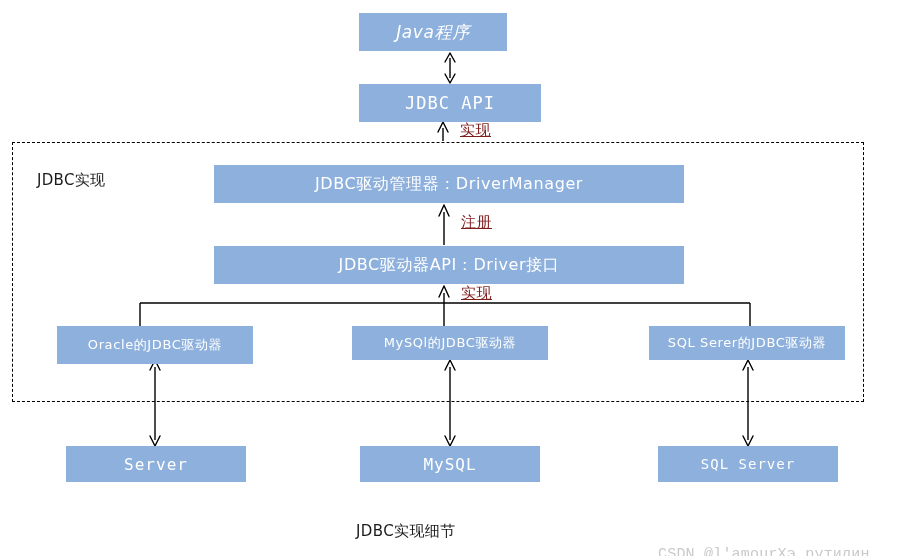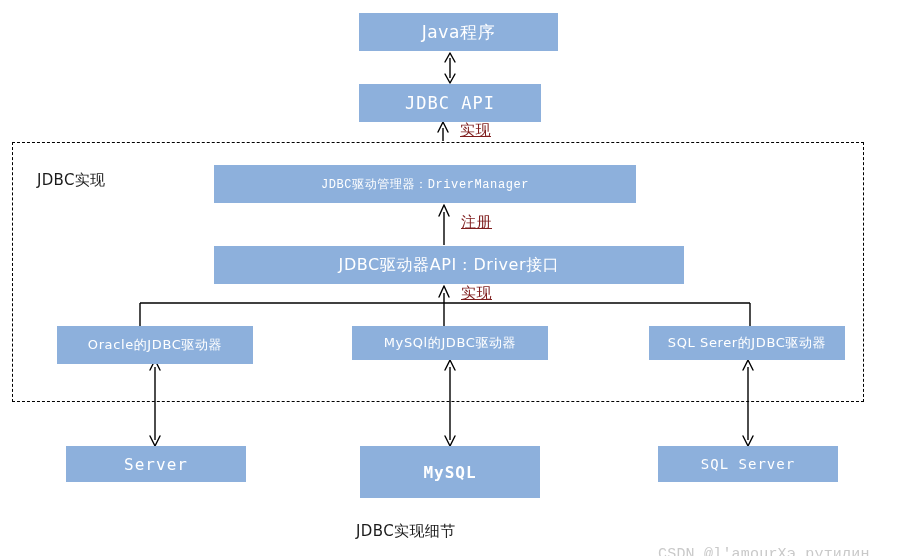--- a/index.html
+++ b/index.html
@@ -155,37 +155,37 @@
     <g>
       <line x1="748" y1="367" x2="748" y2="440" stroke="#000" stroke-width="1.4"></line>
       <path d="M748,360 L753,370 M748,360 L743,370" stroke="#000" stroke-width="1.4" fill="none" stroke-linecap="round"></path>
       <path d="M748,446 L753,436 M748,446 L743,436" stroke="#000" stroke-width="1.4" fill="none" stroke-linecap="round"></path>
     </g>
   </svg>
 
   <div class="group-frame" style="left:12px; top:142px; width:850px; height:258px;"></div>
   <div class="group-label" style="left:37px; top:171px;">JDBC实现</div>
 
-  <div class="node mono-cn" style="left:359px; top:13px; width:199px; height:38px; font-size:17px;">Java程序</div>
+  <div class="node mono-cn" style="left:359px; top:13px; width:148px; height:38px; font-size:17px;font-style:italic;">Java程序</div>
 
   <div class="node" style="left:359px; top:84px; width:182px; height:38px; font-size:17px;">JDBC API</div>
 
-  <div class="node mono-cn" style="left:214px; top:165px; width:422px; height:38px; font-size:12px;font-family:Liberation Mono, monospace;">JDBC驱动管理器：DriverManager</div>
+  <div class="node mono-cn" style="left:214px; top:165px; width:470px; height:38px; font-size:16px;">JDBC驱动管理器：DriverManager</div>
 
   <div class="node mono-cn" style="left:214px; top:246px; width:470px; height:38px; font-size:16px;">JDBC驱动器API：Driver接口</div>
 
   <div class="node mono-cn" style="left:57px; top:326px; width:196px; height:38px; font-size:13px;">Oracle的JDBC驱动器</div>
 
   <div class="node mono-cn" style="left:352px; top:326px; width:196px; height:34px; font-size:13px;">MySQl的JDBC驱动器</div>
 
   <div class="node mono-cn" style="left:649px; top:326px; width:196px; height:34px; font-size:13px;">SQL Serer的JDBC驱动器</div>
 
   <div class="node" style="left:66px; top:446px; width:180px; height:36px; font-size:16px;">Server</div>
 
-  <div class="node" style="left:360px; top:446px; width:180px; height:52px; font-size:16px;font-weight:bold;">MySQL</div>
+  <div class="node" style="left:360px; top:446px; width:180px; height:36px; font-size:16px;">MySQL</div>
 
   <div class="node" style="left:658px; top:446px; width:180px; height:36px; font-size:14px;">SQL Server</div>
 
   <div class="edge-label" style="left:460px; top:121px;">实现</div>
 
   <div class="edge-label" style="left:461px; top:213px;">注册</div>
 
   <div class="edge-label" style="left:461px; top:284px;">实现</div>
 
   <div class="caption" style="left:356px; top:522px;">JDBC实现细节</div>

